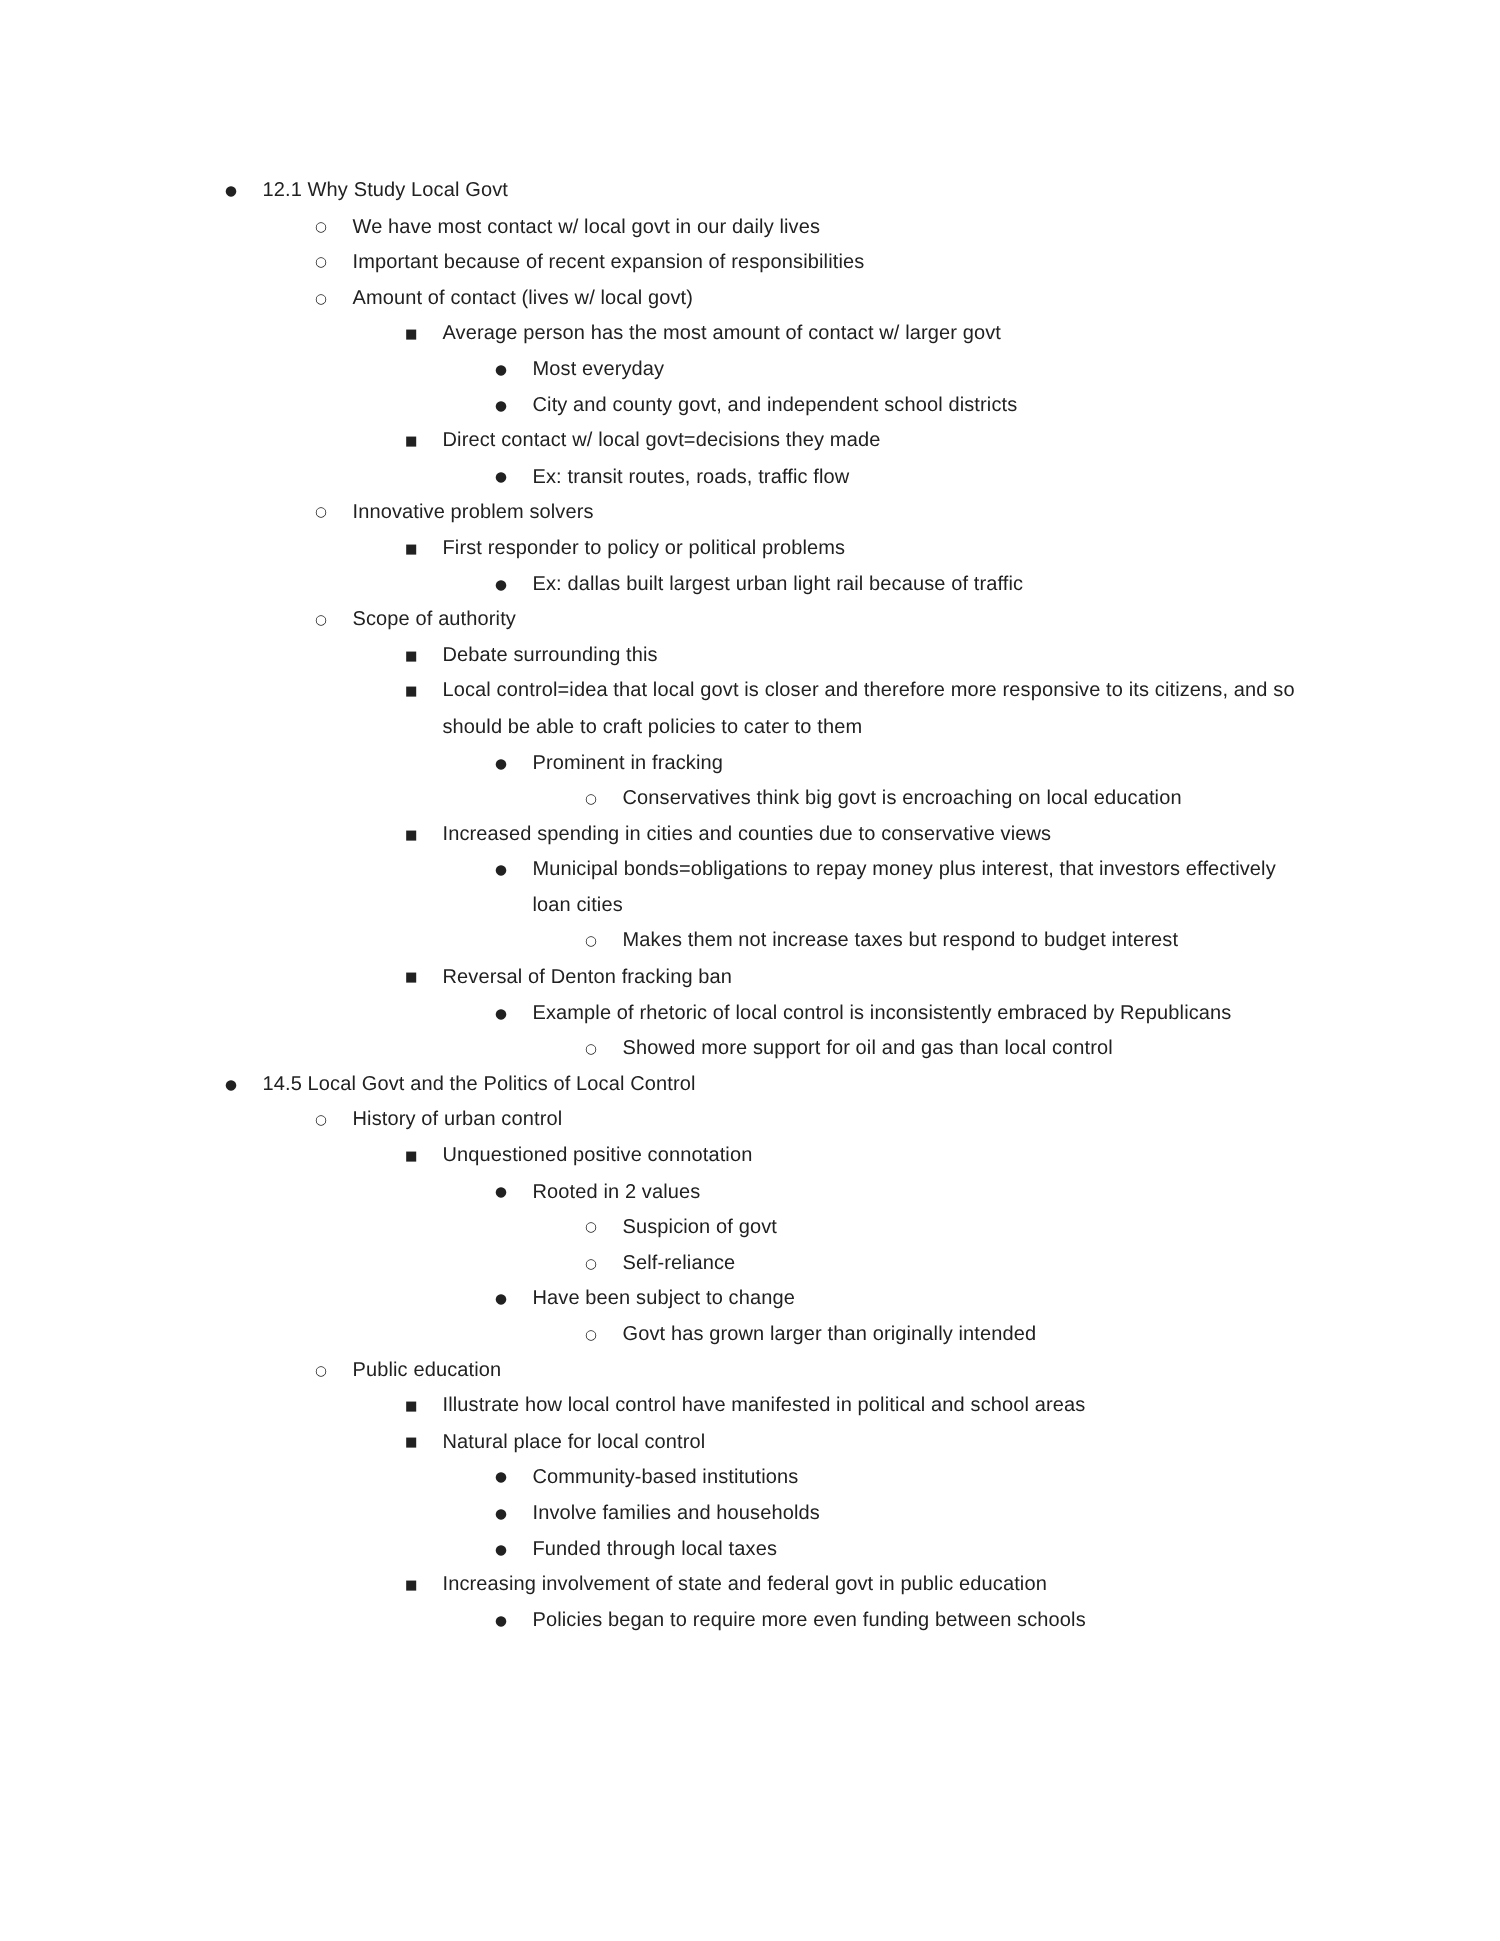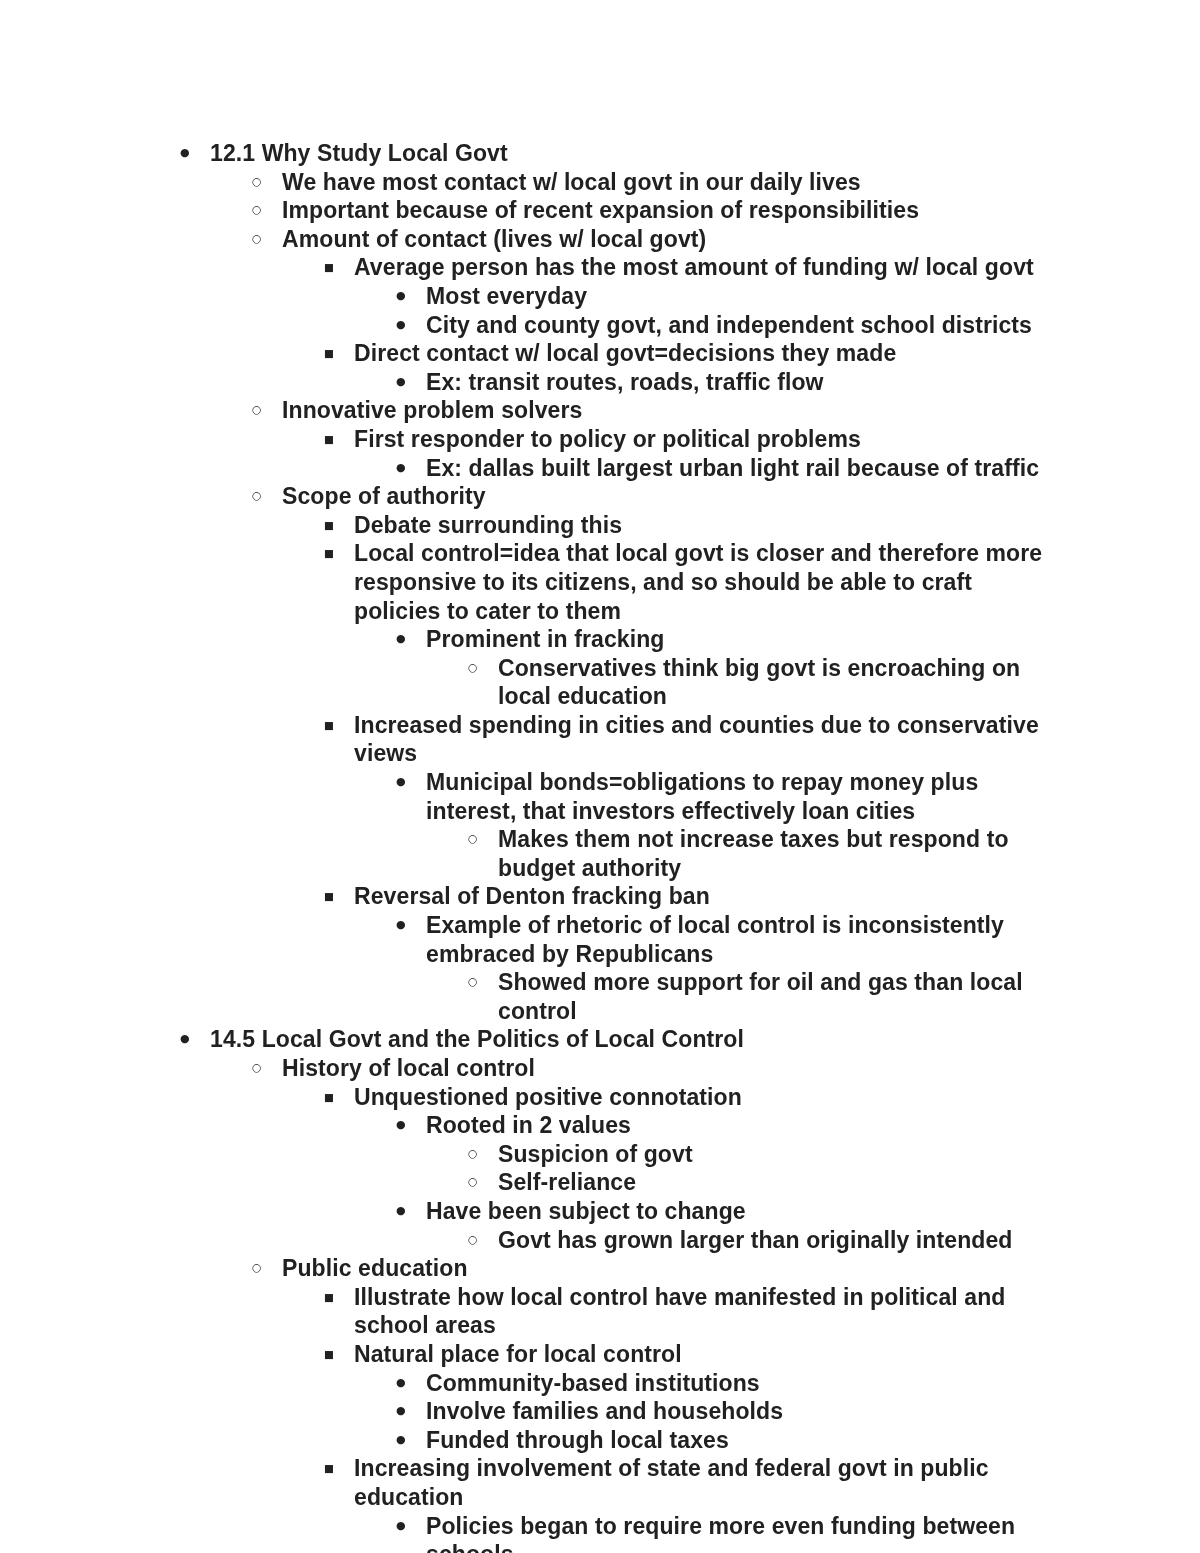--- a/index.html
+++ b/index.html
@@ -31,25 +31,24 @@
   .li .marker {
     flex: 0 0 30px;
     width: 30px;
     line-height: 28.6px;
     font-family: "DejaVu Sans", sans-serif;
     color: #212121;
   }
   .li .txt {
     flex: 1 1 auto;
     min-width: 0;
-    font-size: 23px;
+    font-size: 16px;
     line-height: 28.6px;
     letter-spacing: 0.1px;
     color: #212121;
-    font-weight: bold;
   }
   .lvl1 { margin-left: 0; }
   .lvl2 { margin-left: 72px; }
   .lvl3 { margin-left: 144px; }
   .lvl4 { margin-left: 216px; }
   .lvl5 { margin-left: 288px; }
   .marker.disc   { font-size: 11px; }
   .marker.circle { font-size: 11px; }
   .marker.square { font-size: 10.5px; }
 </style>
@@ -69,21 +68,21 @@
       <div class="li lvl2">
     <span class="marker circle">○</span>
     <span class="txt">Important because of recent expansion of responsibilities</span>
   </div>
       <div class="li lvl2">
     <span class="marker circle">○</span>
     <span class="txt">Amount of contact (lives w/ local govt)</span>
   </div>
       <div class="li lvl3">
     <span class="marker square">■</span>
-    <span class="txt">Average person has the most amount of funding w/ local govt</span>
+    <span class="txt">Average person has the most amount of contact w/ larger govt</span>
   </div>
       <div class="li lvl4">
     <span class="marker disc">●</span>
     <span class="txt">Most everyday</span>
   </div>
       <div class="li lvl4">
     <span class="marker disc">●</span>
     <span class="txt">City and county govt, and independent school districts</span>
   </div>
       <div class="li lvl3">
@@ -129,41 +128,41 @@
       <div class="li lvl3">
     <span class="marker square">■</span>
     <span class="txt">Increased spending in cities and counties due to conservative views</span>
   </div>
       <div class="li lvl4">
     <span class="marker disc">●</span>
     <span class="txt">Municipal bonds=obligations to repay money plus interest, that investors effectively loan cities</span>
   </div>
       <div class="li lvl5">
     <span class="marker circle">○</span>
-    <span class="txt">Makes them not increase taxes but respond to budget authority</span>
+    <span class="txt">Makes them not increase taxes but respond to budget interest</span>
   </div>
       <div class="li lvl3">
     <span class="marker square">■</span>
     <span class="txt">Reversal of Denton fracking ban</span>
   </div>
       <div class="li lvl4">
     <span class="marker disc">●</span>
     <span class="txt">Example of rhetoric of local control is inconsistently embraced by Republicans</span>
   </div>
       <div class="li lvl5">
     <span class="marker circle">○</span>
     <span class="txt">Showed more support for oil and gas than local control</span>
   </div>
       <div class="li lvl1">
     <span class="marker disc">●</span>
     <span class="txt">14.5 Local Govt and the Politics of Local Control</span>
   </div>
       <div class="li lvl2">
     <span class="marker circle">○</span>
-    <span class="txt">History of local control</span>
+    <span class="txt">History of urban control</span>
   </div>
       <div class="li lvl3">
     <span class="marker square">■</span>
     <span class="txt">Unquestioned positive connotation</span>
   </div>
       <div class="li lvl4">
     <span class="marker disc">●</span>
     <span class="txt">Rooted in 2 values</span>
   </div>
       <div class="li lvl5">

